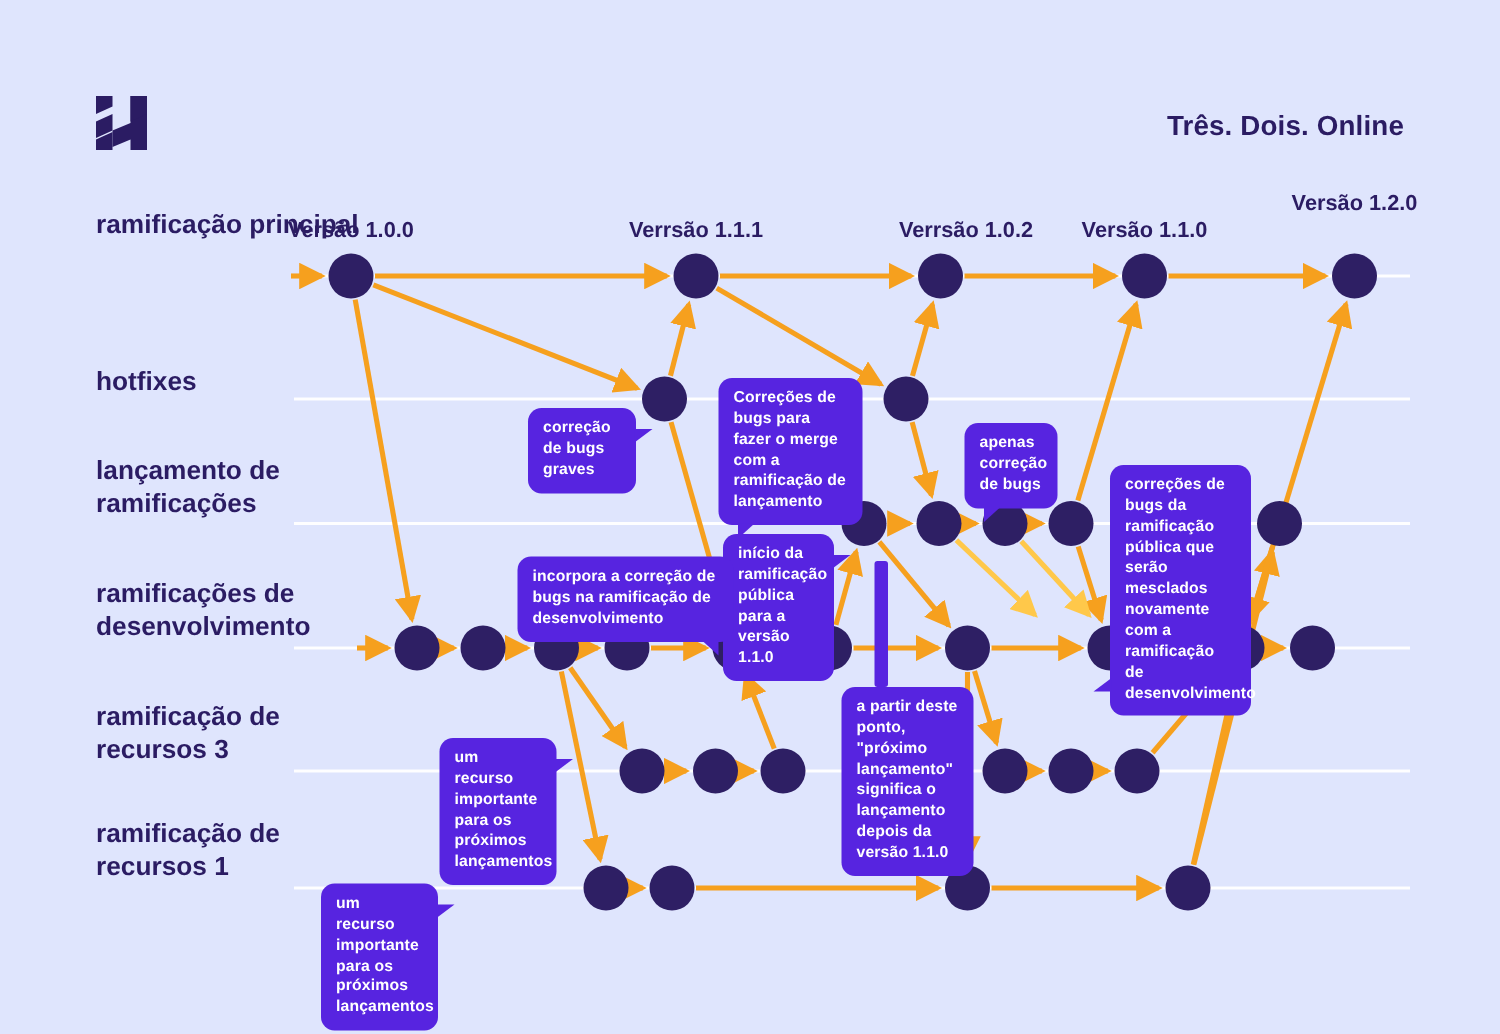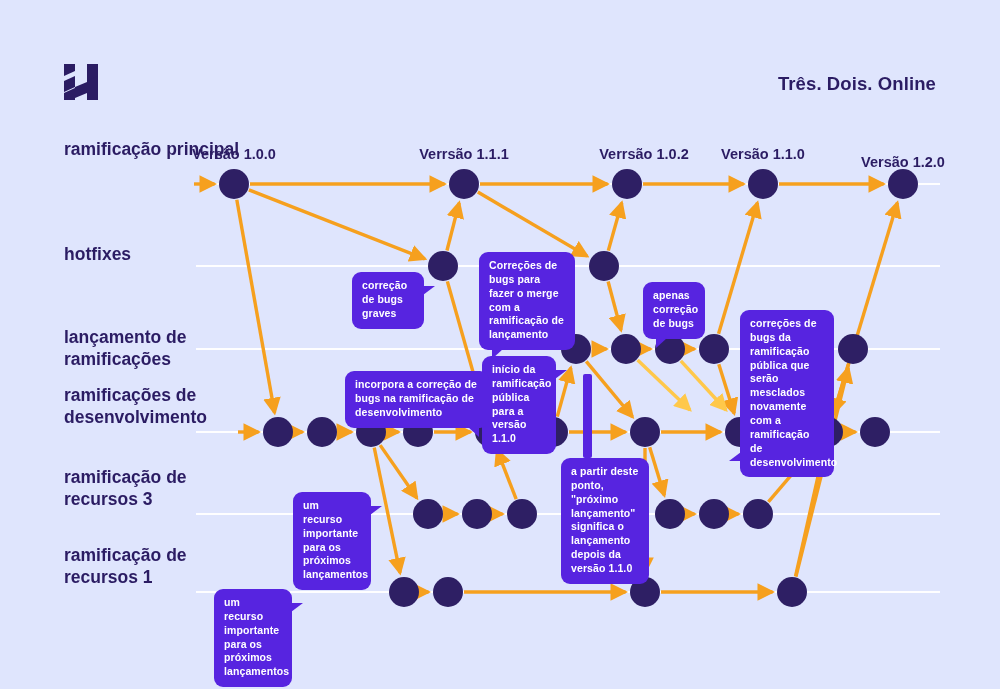--- a/index.html
+++ b/index.html
@@ -215,27 +215,27 @@
       <div class="node" style="left: 448px; top: 592px;"></div>
       <div class="node" style="left: 645px; top: 592px;"></div>
       <div class="node" style="left: 792px; top: 592px;"></div>
     </div>
 
   <div id="col-layer">
       <div class="col-caption" style="left: 234px; top: 146px;">Versão 1.0.0</div>
       <div class="col-caption" style="left: 464px; top: 146px;">Verrsão 1.1.1</div>
       <div class="col-caption" style="left: 644px; top: 146px;">Verrsão 1.0.2</div>
       <div class="col-caption" style="left: 763px; top: 146px;">Versão 1.1.0</div>
-      <div class="col-caption" style="left: 903px; top: 154px; text-align: center;">Versão 1.2.0</div>
+      <div class="col-caption" style="left: 903px; top: 128px; text-align: center;">Versão 1.2.0</div>
     </div>
 
   <div id="label-layer">
       <div class="lane-label" style="top: 138px;">ramificação principal</div>
       <div class="lane-label" style="top: 243px;">hotfixes</div>
-      <div class="lane-label" style="top: 302px; margin-top: 24px;">lançamento de ramificações</div>
+      <div class="lane-label" style="top: 302px;">lançamento de ramificações</div>
       <div class="lane-label" style="top: 384px;">ramificações de desenvolvimento</div>
       <div class="lane-label" style="top: 466px;">ramificação de recursos 3</div>
       <div class="lane-label" style="top: 544px;">ramificação de recursos 1</div>
     </div>
 
   <div id="callout-layer">
       <div class="callout" style="left: 352px; top: 272px; width: 72px;">correção de bugs graves<span class="tail tail-r"></span></div>
       <div class="callout" style="left: 479px; top: 252px; width: 96px;">Correções de bugs para fazer o merge com a ramificação de lançamento<span class="tail tail-bl"></span></div>
       <div class="callout" style="left: 482px; top: 325px; width: 74px; margin-top: 31px;">início da ramificação pública para a versão 1.1.0<span class="tail tail-r"></span></div>
       <div class="callout" style="left: 643px; top: 282px; width: 62px;">apenas correção de bugs<span class="tail tail-bl"></span></div>

